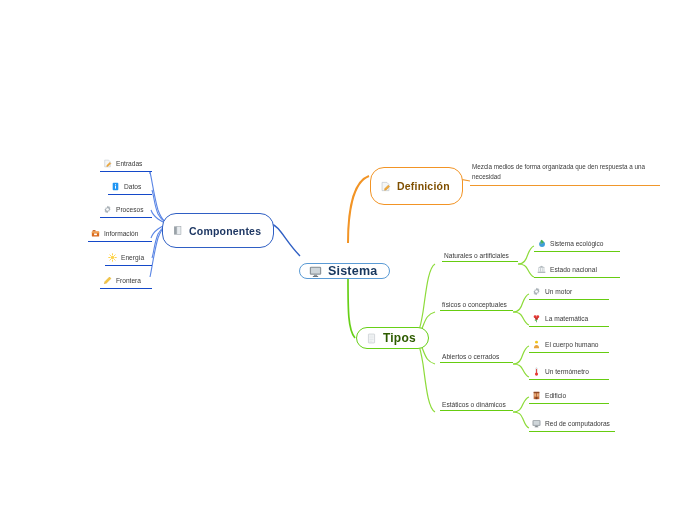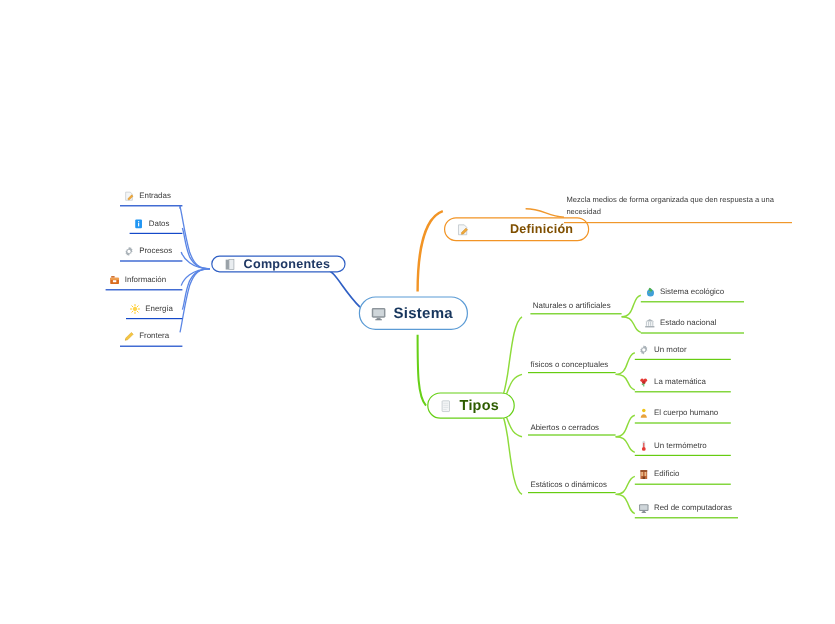--- a/index.html
+++ b/index.html
@@ -100,33 +100,33 @@
     <path d="M513,312 C519,312 521,308 523,302 C525,297 526,295 529,294" fill="none" stroke="#8ddb3a" stroke-width="1.2"></path>
     <path d="M513,312 C519,312 521,314 523,318 C525,322 526,324 529,325" fill="none" stroke="#8ddb3a" stroke-width="1.2"></path>
 
     <path d="M513,364 C519,364 521,360 523,354 C525,349 526,347 529,346" fill="none" stroke="#8ddb3a" stroke-width="1.2"></path>
     <path d="M513,364 C519,364 521,366 523,370 C525,374 526,376 529,377" fill="none" stroke="#8ddb3a" stroke-width="1.2"></path>
 
     <path d="M513,412 C519,412 521,409 523,404 C525,400 526,398 529,397" fill="none" stroke="#8ddb3a" stroke-width="1.2"></path>
     <path d="M513,412 C519,412 521,414 523,419 C525,424 526,427 529,428" fill="none" stroke="#8ddb3a" stroke-width="1.2"></path>
   </svg>
 
-  <div class="capsule cap-root" style="left:299px;top:247px;height:28px;">
+  <div class="capsule cap-root" style="left:299px;top:263px;height:16px;">
     <span class="ico">
       <svg width="13" height="13" viewBox="0 0 16 16">
         <rect x="1" y="2" width="14" height="10" rx="1.5" fill="#8d959b"></rect>
         <rect x="2.5" y="3.5" width="11" height="7" fill="#cfd6da"></rect>
         <rect x="6" y="12" width="4" height="2" fill="#8d959b"></rect>
         <rect x="4.5" y="13.5" width="7" height="1.2" rx="0.6" fill="#6e767c"></rect>
       </svg>
     </span>
     <span class="lbl">Sistema</span>
   </div>
 
-  <div class="capsule cap-blue" style="left:176px;top:213px;height:14px;">
+  <div class="capsule cap-blue" style="left:162px;top:213px;height:35px;">
     <span class="ico">
       <svg width="11" height="11" viewBox="0 0 16 16">
         <rect x="3" y="2" width="4" height="12" fill="#9aa2a8"></rect>
         <rect x="7" y="2" width="6" height="12" fill="#e9edf0" stroke="#9aa2a8" stroke-width="0.8"></rect>
       </svg>
     </span>
     <span class="lbl">Componentes</span>
   </div>
 
   <div class="leaf ul-blue" style="left:100px;top:158px;width:52px;height:14px;">
@@ -194,21 +194,21 @@
   <div class="leaf ul-blue" style="left:100px;top:275px;width:52px;height:14px;">
     <span class="ico">
       <svg width="9" height="9" viewBox="0 0 16 16">
         <path d="M11.5 1.8l2.7 2.7-8.3 8.3-3.4.7.7-3.4z" fill="#f5c542" stroke="#d4a017" stroke-width="0.7"></path>
         <path d="M2.5 13.5l1.2-.3-.9-.9z" fill="#8a6d3b"></path>
       </svg>
     </span>
     <span class="lbl">Frontera</span>
   </div>
 
-  <div class="capsule cap-orange" style="left:370px;top:181px;height:20px;gap:28px;">
+  <div class="capsule cap-orange" style="left:370px;top:167px;height:38px;">
     <span class="ico">
       <svg width="11" height="11" viewBox="0 0 16 16">
         <path d="M3 2h7l3 3v9H3z" fill="#f4f6f7" stroke="#b9c0c5" stroke-width="0.9"></path>
         <path d="M7 11l5-5 2 2-5 5-2.4.4z" fill="#f0a93c" stroke="#cf8718" stroke-width="0.6"></path>
       </svg>
     </span>
     <span class="lbl">Definición</span>
   </div>
 
   <div class="noteblk" style="left:470px;top:162px;width:190px;">

